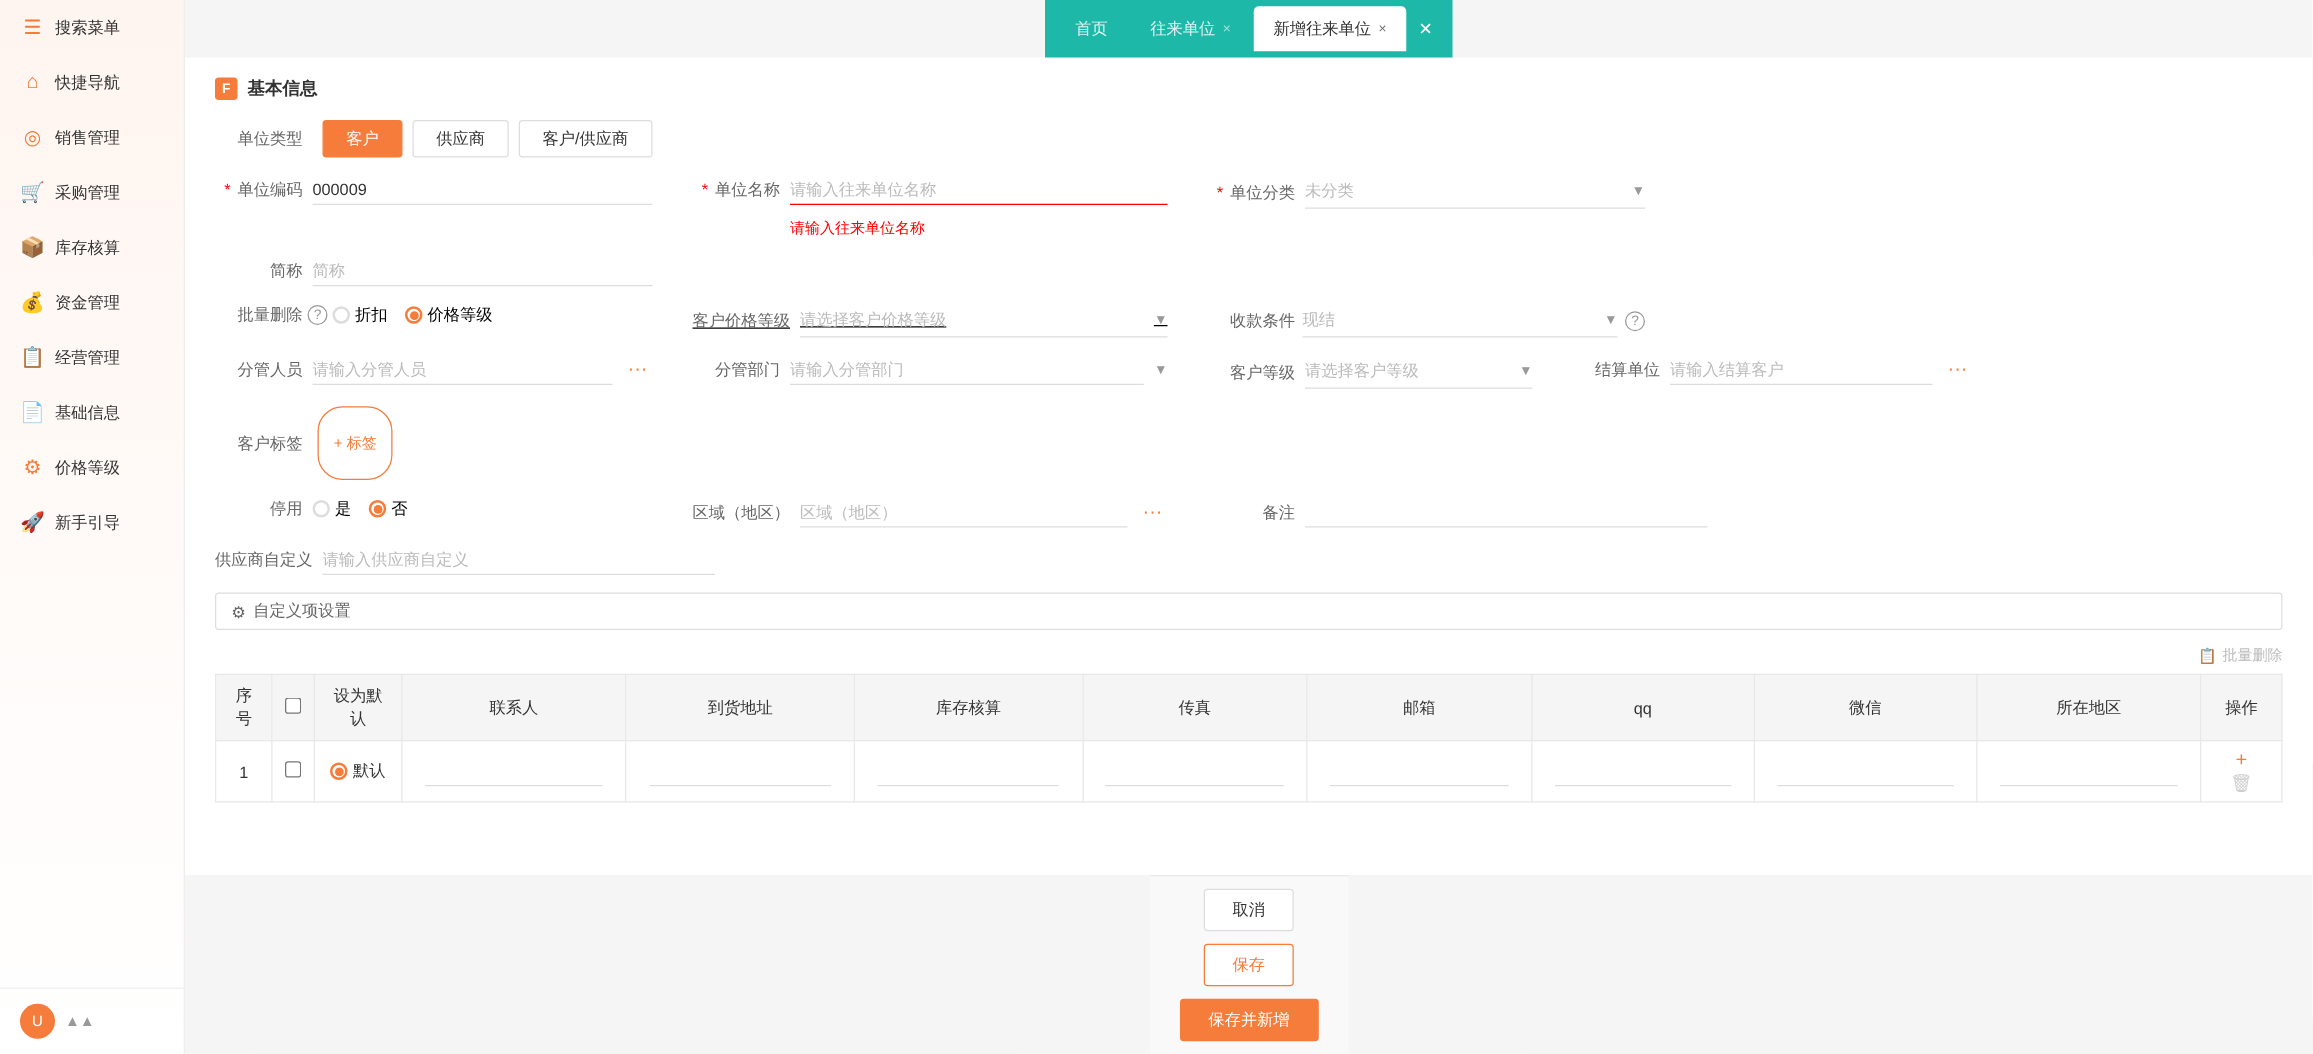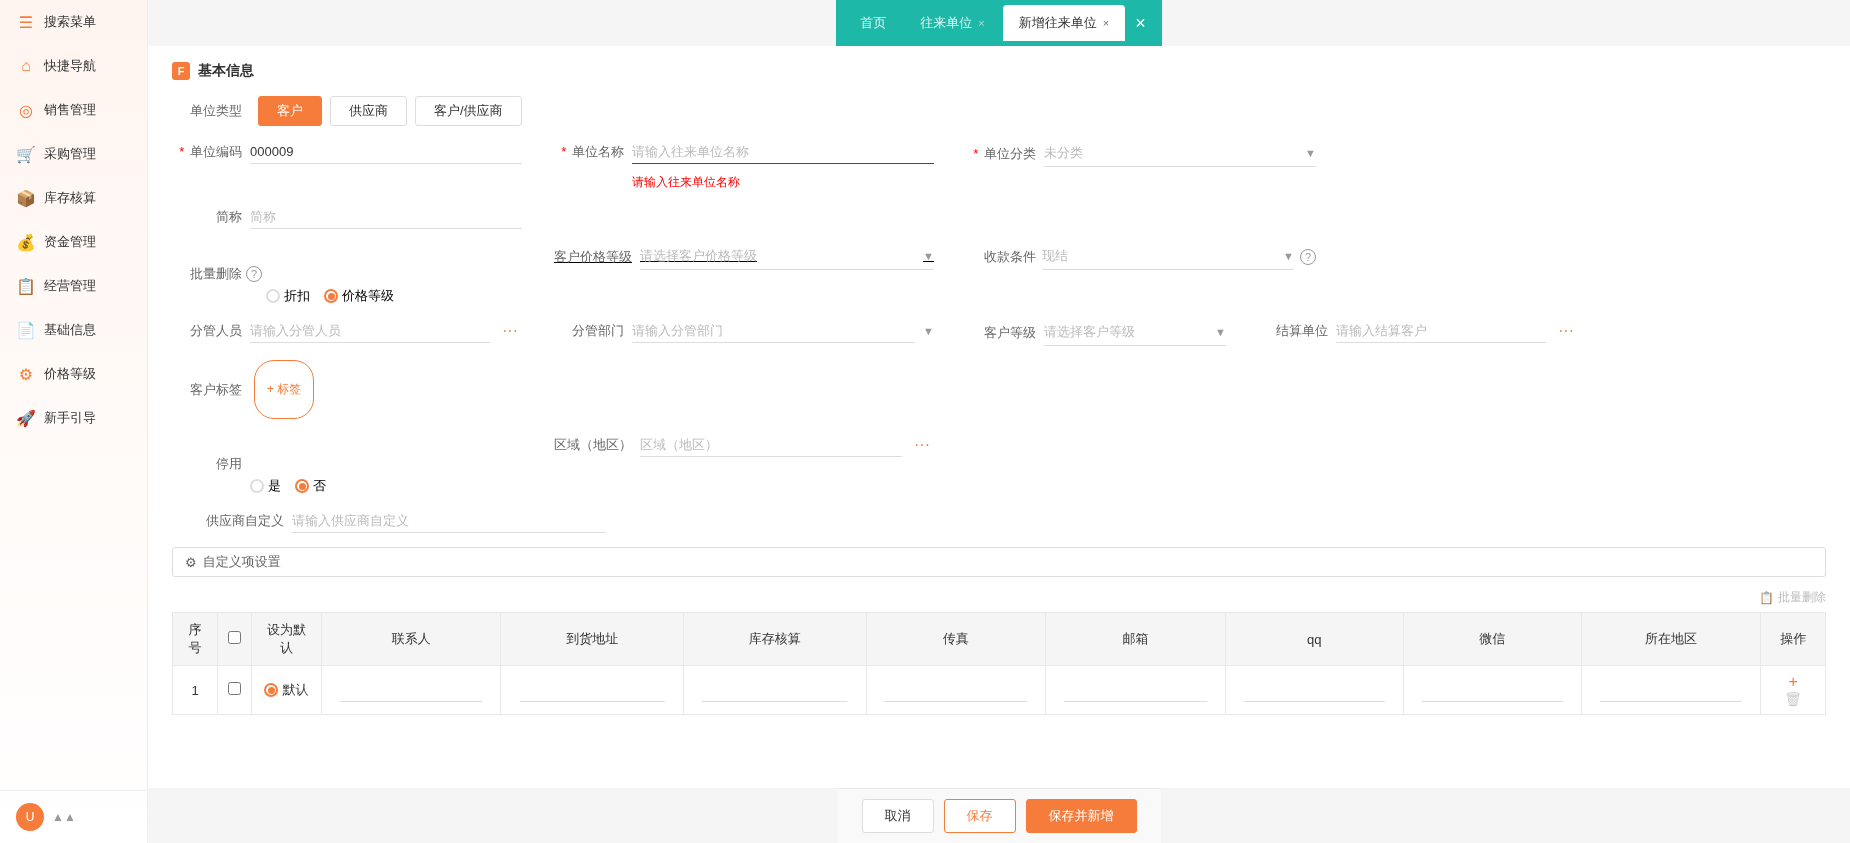--- a/index.html
+++ b/index.html
@@ -218,21 +218,20 @@
       cursor: pointer;
     }
     .form-select span { color: #bbb; }
     .form-select .arrow { color: #999; font-size: 11px; }
 
     
     .radio-group {
       display: flex;
       align-items: center;
       gap: 14px;
-      margin-top: 44px;
     }
     .radio-item {
       display: flex;
       align-items: center;
       gap: 4px;
       cursor: pointer;
       font-size: 13px;
     }
     .radio-circle {
       width: 14px; height: 14px;
@@ -319,20 +318,21 @@
 
     
     .action-bar {
       background: #f9f9f9;
       border-top: 1px solid #e8e8e8;
       padding: 10px 24px;
       display: flex;
       align-items: center;
       justify-content: flex-end;
       gap: 10px;
+      flex-direction: column;
     }
     .btn {
       padding: 7px 22px;
       border-radius: 3px;
       font-size: 13px;
       cursor: pointer;
       border: 1px solid #ddd;
     }
     .btn-cancel {
       background: #fff;
@@ -565,24 +565,28 @@
           </label>
         </div>
       </div>
       <div style="width:32px;"></div>
       <div class="form-field" style="max-width:380px;">
         <span class="form-label">区域（地区）</span>
         <input class="form-input" type="text" placeholder="区域（地区）" style="">
         <span class="dots-btn">···</span>
       </div>
       <div style="width:32px;"></div>
+      <div class="form-field" style="max-width:400px;">
+        <span class="form-label">备注</span>
+        <input class="form-input" type="text" style="">
+      </div>
     </div>
 
     <div class="form-row">
-      <div class="form-field" style="max-width:400px;margin-left:34px;">
+      <div class="form-field" style="max-width:400px;">
         <span class="form-label">供应商自定义</span>
         <input class="form-input" type="text" placeholder="请输入供应商自定义" style="">
       </div>
     </div>
 
     <button class="custom-settings-btn">
       <span>⚙</span>
       <span>自定义项设置</span>
     </button>
 

